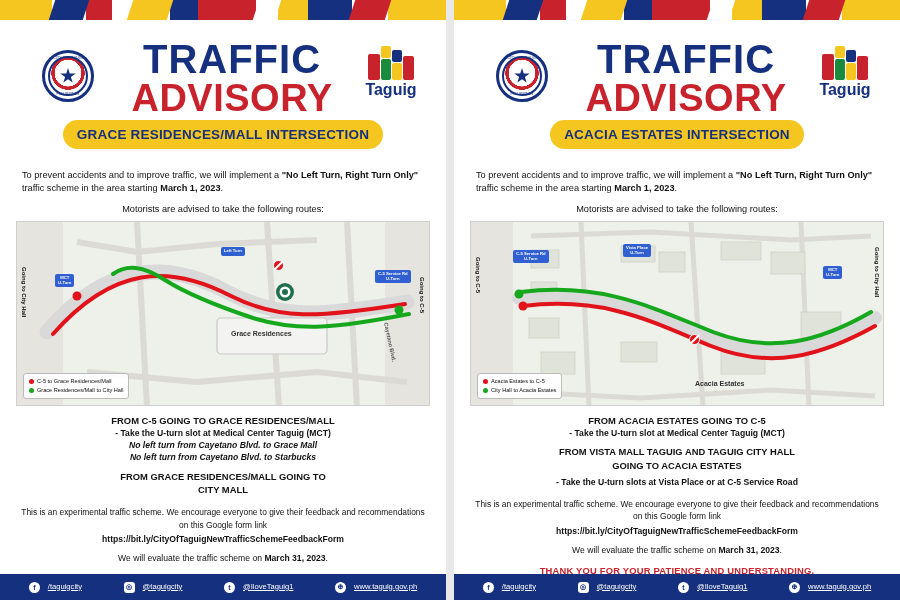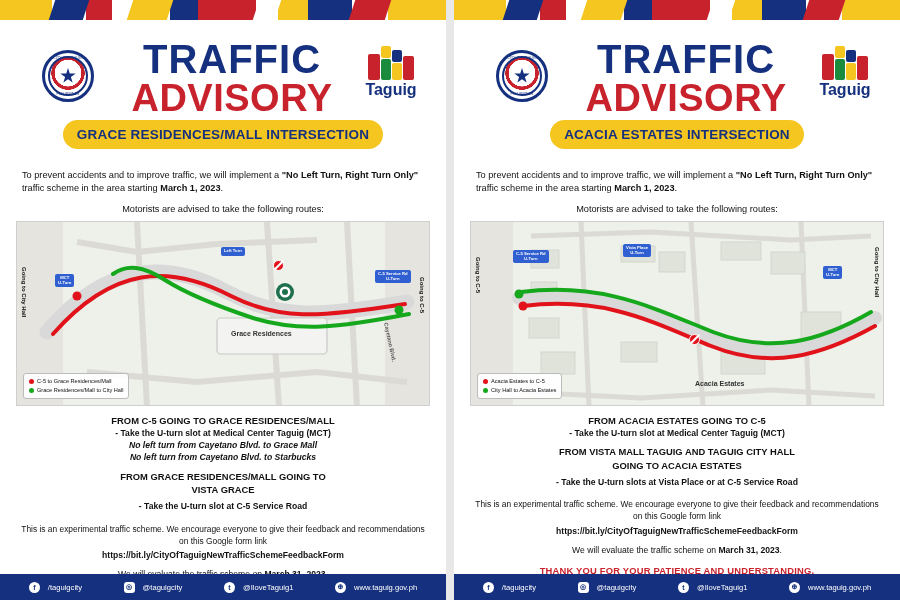--- a/index.html
+++ b/index.html
@@ -236,21 +236,21 @@
     left: 0; right: 0; bottom: 0;
     height: 26px;
     background: #15307e;
     color: #fff;
     display: flex;
     align-items: center;
     justify-content: space-around;
     font-size: 7.6px;
     padding: 0 8px;
   }
-  .social .item { display: flex; align-items: center; gap: 8px; }
+  .social .item { display: flex; align-items: flex-start; gap: 8px; text-decoration: underline; }
   .sicon {
     width: 11px; height: 11px; border-radius: 50%;
     background: #fff; color: #15307e;
     display: flex; align-items: center; justify-content: center;
     font-size: 7px; font-weight: bold;
   }
   .sicon.sq { border-radius: 3px; }
 </style>
 </head>
 <body>
@@ -351,22 +351,21 @@
           </div>
       </div>
     </div>
 
     <div class="directions">
       <div class="dir-head">FROM C-5 GOING TO GRACE RESIDENCES/MALL</div>
       <div class="dir-line" style="font-weight:bold;">- Take the U-turn slot at Medical Center Taguig (MCT)</div>
       <div class="dir-italic">No left turn from Cayetano Blvd. to Grace Mall</div>
       <div class="dir-italic">No left turn from Cayetano Blvd.  to Starbucks</div>
       <div class="dir-head">FROM GRACE RESIDENCES/MALL GOING TO</div>
-      <div class="dir-head" style="margin-top:0;">VISTA GRACE</div>
-      <div class="dir-line" style="font-weight:bold; margin-top:4px;">- Take the U-turn slot at C-5 Service Road</div>
+      <div class="dir-head" style="margin-top:0;">CITY MALL</div>
     </div>
 
     <div class="experimental">This is an experimental traffic scheme. We encourage everyone to give their feedback and recommendations on this Google form link</div>
     <div class="experimental formlink" style="margin-top:2px;">https://bit.ly/CityOfTaguigNewTrafficSchemeFeedbackForm</div>
     <div class="evaluate">
       <span>We will evaluate the traffic scheme on </span><b>March 31, 2023</b><span>.</span>
     </div>
     <div class="thanks">THANK YOU FOR YOUR PATIENCE AND UNDERSTANDING.</div>
 
     <div class="social">

